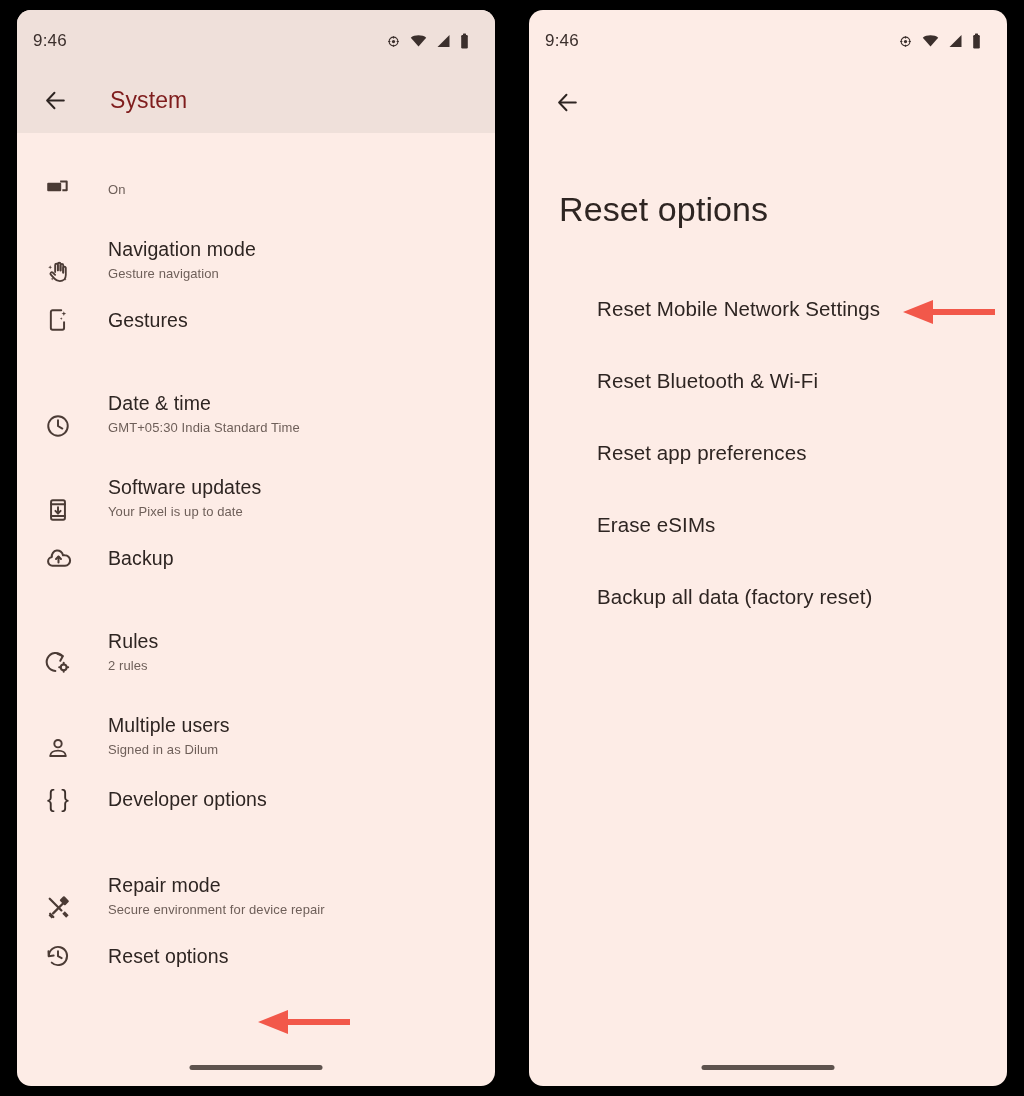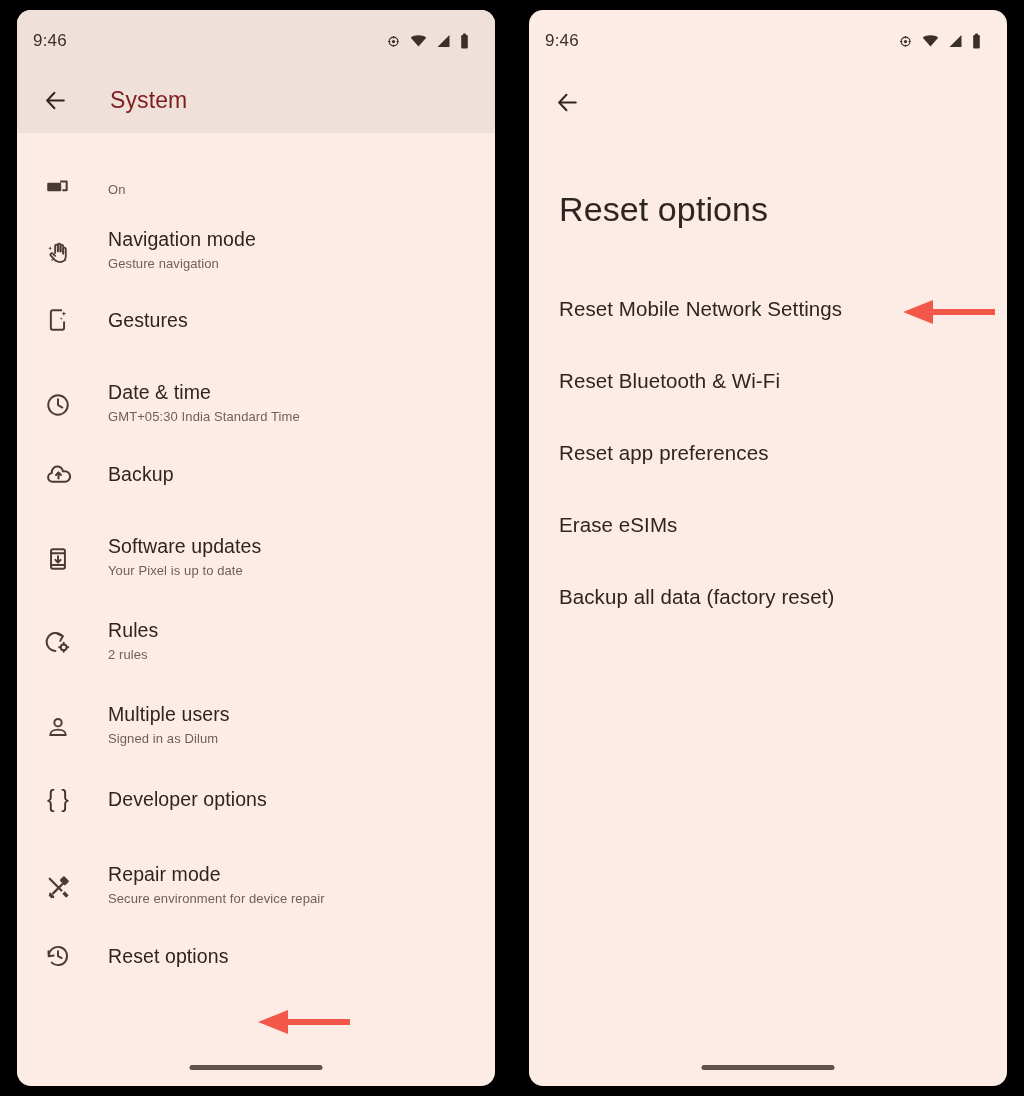--- a/index.html
+++ b/index.html
@@ -87,21 +87,21 @@
     letter-spacing: .1px;
   }
 
   
   .list {
     position: relative;
     padding-top: 0;
   }
   .row {
     display: flex;
-    align-items: center;
+    align-items: flex-end;
     min-height: 68px;
     padding: 0 18px;
     cursor: pointer;
   }
   .row-icon {
     width: 46px;
     flex: none;
     display: flex;
     align-items: center;
     justify-content: center;
@@ -148,20 +148,21 @@
     letter-spacing: .1px;
   }
   .r-list { margin-top: 44px; }
   .r-row {
     position: relative;
     height: 72px;
     display: flex;
     align-items: center;
     padding: 0 30px;
     cursor: pointer;
+    margin-left: 38px;
   }
   .r-row-label {
     font-size: 20.5px;
     color: #2E2522;
     letter-spacing: .1px;
   }
 
   
   .gesture-pill {
     position: absolute;
@@ -286,46 +287,46 @@
             <circle cx="12" cy="12" r="9"></circle>
             <polyline points="12,6.6 12,12 16,14.4"></polyline>
           </svg>
         </span>
         <span class="row-text">
           <span class="row-title" style="display:block">Date &amp; time</span>
           <span class="row-sub" style="display:block">GMT+05:30 India Standard Time</span>
         </span>
       </div>
 
+      <div class="row" style="min-height:84px;padding-top:12px">
+        <span class="row-icon">
+          <svg width="26" height="26" viewBox="0 0 24 24" fill="none" stroke="#4B3B35" stroke-width="1.8" stroke-linecap="round" stroke-linejoin="round">
+            <rect x="5.6" y="3" width="12.8" height="18" rx="1.6"></rect>
+            <line x1="5.6" y1="6.6" x2="18.4" y2="6.6"></line>
+            <line x1="5.6" y1="17.6" x2="18.4" y2="17.6"></line>
+            <line x1="12" y1="9.4" x2="12" y2="15"></line>
+            <polyline points="9.6,12.8 12,15.2 14.4,12.8"></polyline>
+          </svg>
+        </span>
+        <span class="row-text">
+          <span class="row-title" style="display:block">Software updates</span>
+          <span class="row-sub" style="display:block">Your Pixel is up to date</span>
+        </span>
+      </div>
+
       <div class="row" style="min-height:70px;align-items:center">
         <span class="row-icon" style="padding-top:0">
           <svg width="27" height="27" viewBox="0 0 24 24" fill="none" stroke="#4B3B35" stroke-width="1.8" stroke-linecap="round" stroke-linejoin="round">
             <path d="M6.6 18.4 a3.9 3.9 0 0 1 -.5-7.76 A5 5 0 0 1 16 9.2 a3.6 3.6 0 0 1 1.6 0 a4.6 4.6 0 0 1 .2 9.2 z"></path>
             <line x1="12" y1="15.6" x2="12" y2="10.4"></line>
             <polyline points="9.8,12.4 12,10.2 14.2,12.4"></polyline>
           </svg>
         </span>
         <span class="row-text">
           <span class="row-title">Backup</span>
-        </span>
-      </div>
-
-      <div class="row" style="min-height:84px;padding-top:12px">
-        <span class="row-icon">
-          <svg width="26" height="26" viewBox="0 0 24 24" fill="none" stroke="#4B3B35" stroke-width="1.8" stroke-linecap="round" stroke-linejoin="round">
-            <rect x="5.6" y="3" width="12.8" height="18" rx="1.6"></rect>
-            <line x1="5.6" y1="6.6" x2="18.4" y2="6.6"></line>
-            <line x1="5.6" y1="17.6" x2="18.4" y2="17.6"></line>
-            <line x1="12" y1="9.4" x2="12" y2="15"></line>
-            <polyline points="9.6,12.8 12,15.2 14.4,12.8"></polyline>
-          </svg>
-        </span>
-        <span class="row-text">
-          <span class="row-title" style="display:block">Software updates</span>
-          <span class="row-sub" style="display:block">Your Pixel is up to date</span>
         </span>
       </div>
 
       <div class="row" style="min-height:84px;padding-top:12px">
         <span class="row-icon">
           <svg width="27" height="27" viewBox="0 0 24 24" fill="none" stroke="#4B3B35" stroke-width="1.8" stroke-linecap="round" stroke-linejoin="round">
             <path d="M15.6 5.4 A8 8 0 1 0 9.2 18.6"></path>
             <polyline points="11.2,3.4 15.8,5.5 13.6,9.6"></polyline>
             <circle cx="16.6" cy="15.4" r="2.6"></circle>
             <line x1="16.6" y1="11.4" x2="16.6" y2="12.6"></line>

